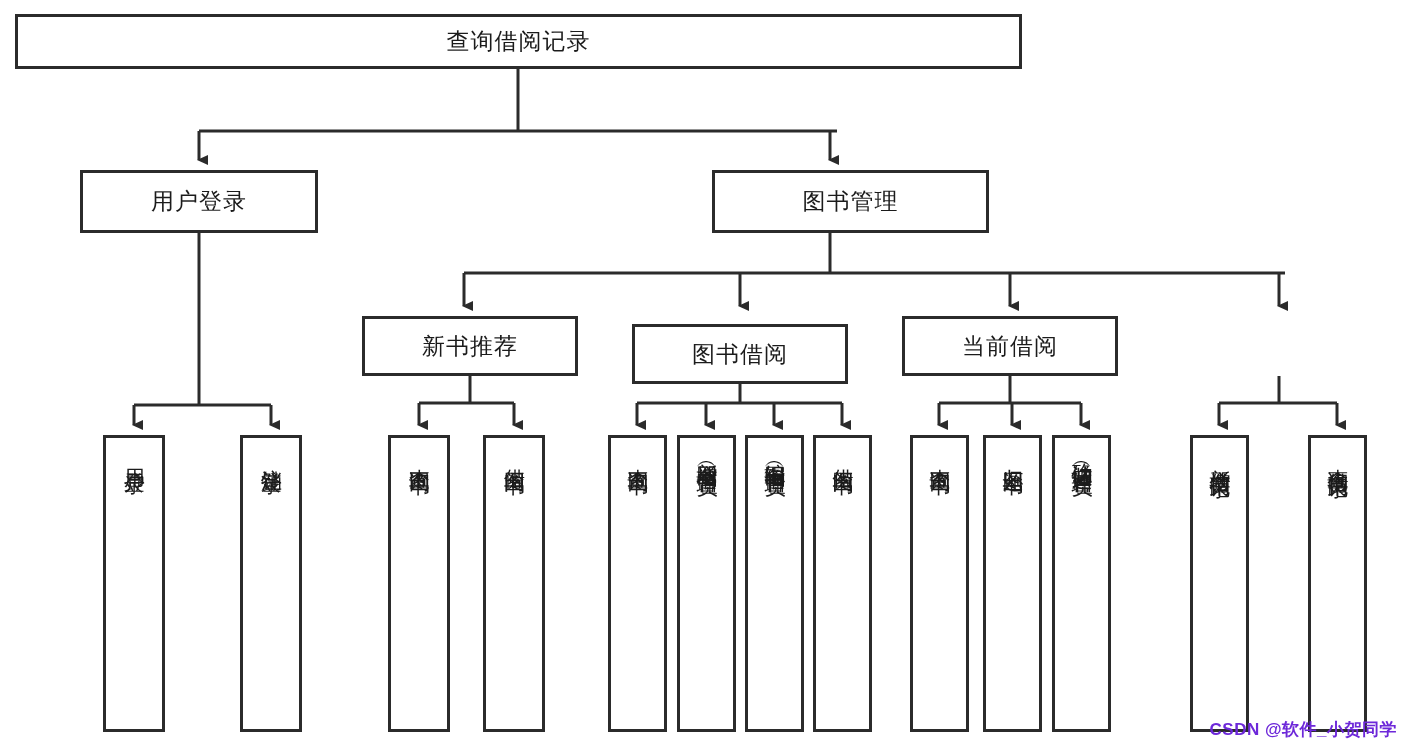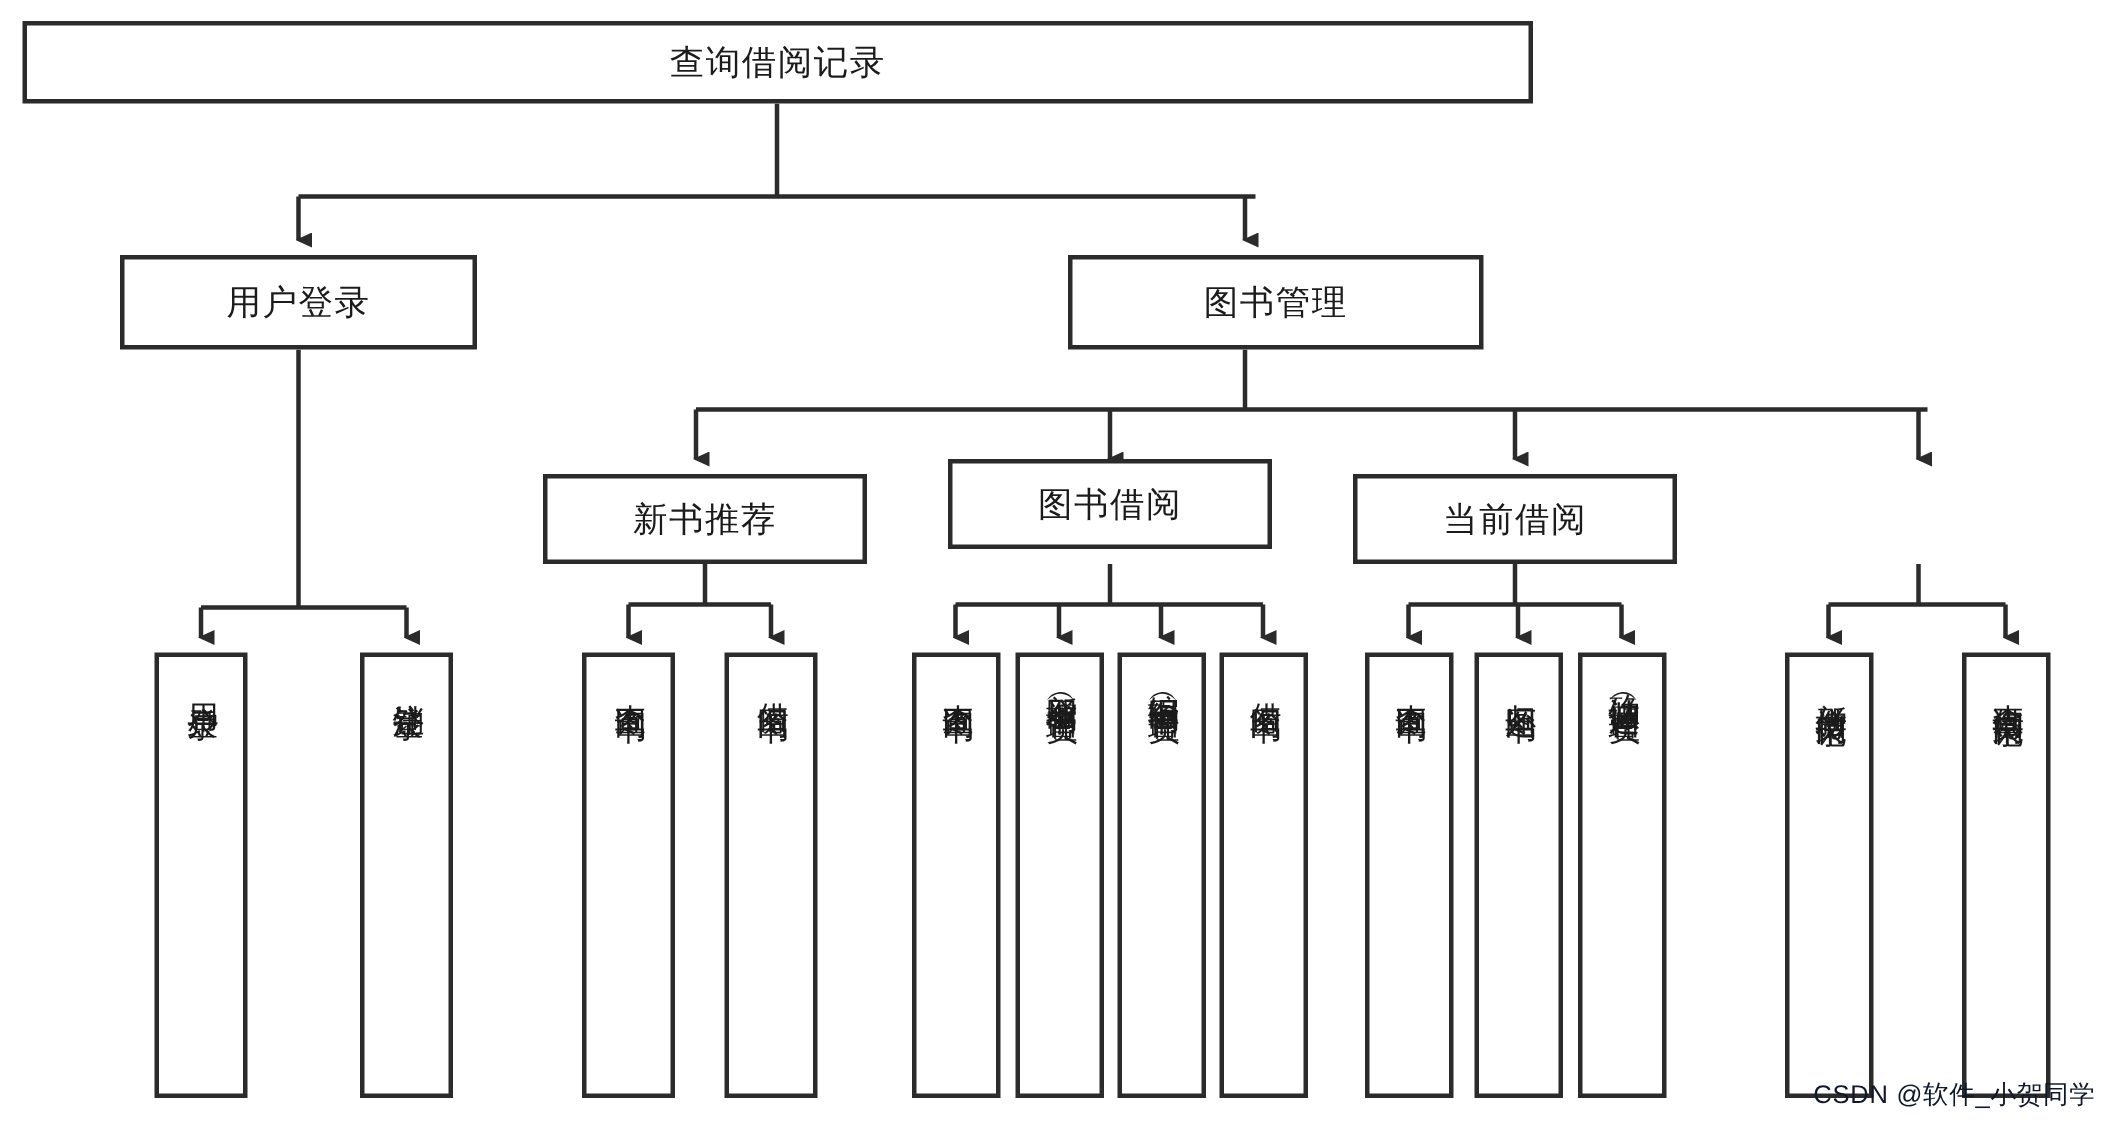--- a/index.html
+++ b/index.html
@@ -54,23 +54,24 @@
     color: #1b1b1b;
   }
   .vtext.pad {
     padding-top: 4px;
   }
   #watermark {
     position: absolute;
     right: 8px;
     bottom: 6px;
     font-size: 17px;
-    color: #0f172a;
+    color: #6d28d9;
     white-space: nowrap;
     letter-spacing: 0.5px;
+    font-weight: bold;
   }
 </style>
 </head>
 <body>
 
 <div id="stage">
 
   <svg id="edges" viewBox="0 0 1405 747" width="1405" height="747">
     <defs>
       <marker id="arrow" markerWidth="11" markerHeight="11" refX="5" refY="9" orient="auto" markerUnits="userSpaceOnUse">
@@ -128,21 +129,21 @@
   <div class="node h" style="left:80px; top:170px; width:238px; height:63px;">
     <span>用户登录</span>
   </div>
   <div class="node h" style="left:712px; top:170px; width:277px; height:63px;">
     <span>图书管理</span>
   </div>
 
   <div class="node h" style="left:362px; top:316px; width:216px; height:60px;">
     <span>新书推荐</span>
   </div>
-  <div class="node h" style="left:632px; top:306px; width:216px; height:60px;">
+  <div class="node h" style="left:632px; top:324px; width:216px; height:60px;">
     <span>图书借阅</span>
   </div>
   <div class="node h" style="left:902px; top:316px; width:216px; height:60px;">
     <span>当前借阅</span>
   </div>
 
   <div class="node leaf" style="left:103px; top:435px; width:62px; height:297px;">
     <span class="vtext">用户登录</span>
   </div>
   <div class="node leaf" style="left:240px; top:435px; width:62px; height:297px;">

